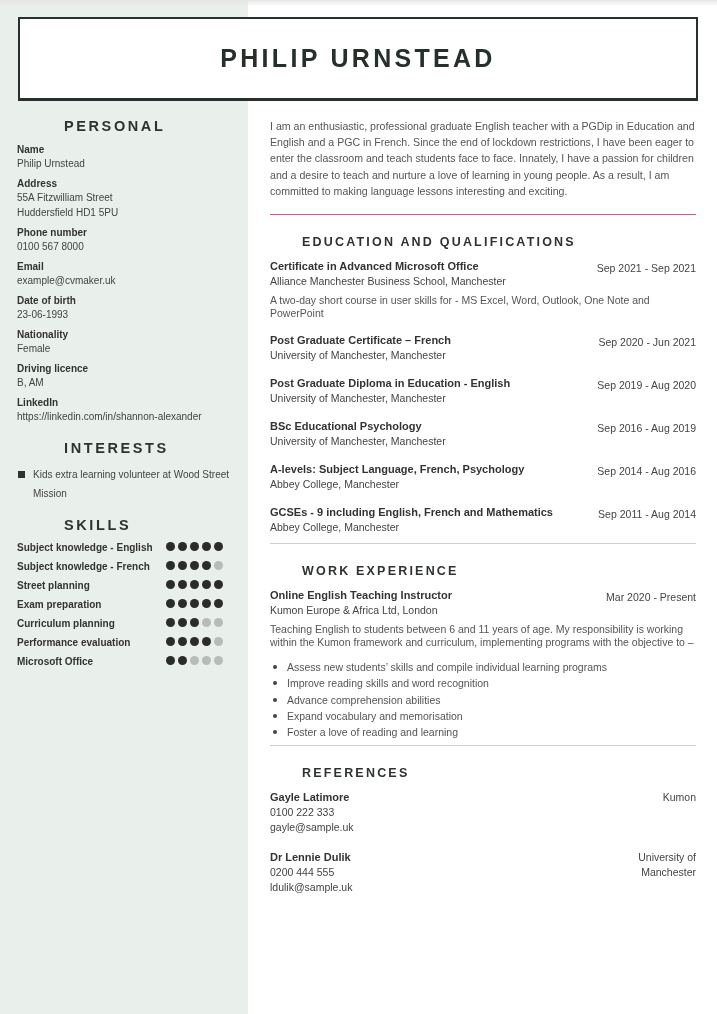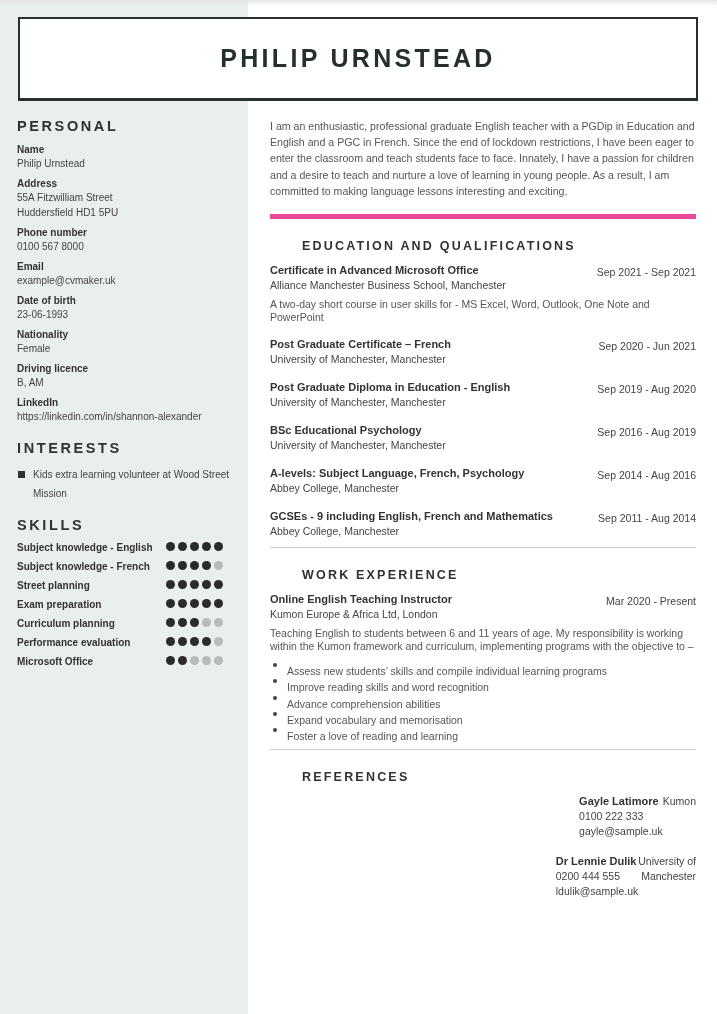--- a/index.html
+++ b/index.html
@@ -31,52 +31,53 @@
     font-size: 25px; font-weight: bold; letter-spacing: 3.3px;
     color: #26302a;
   }
   
   .sidebar {
     position: absolute; left: 17px; top: 118px; width: 222px;
   }
   .side-h {
     font-size: 14.5px; font-weight: bold; letter-spacing: 2.6px; color: #2e332f;
     margin-bottom: 9px;
+    margin-left: 47px;
   }
   .p-item { margin-bottom: 6px; }
   .p-label { font-size: 10px; font-weight: bold; color: #333; line-height: 13px; }
   .p-value { font-size: 10px; color: #444; line-height: 15px; }
   .interests { margin-top: 16px; }
   .int-item { display: flex; font-size: 10px; line-height: 19px; color: #444; }
   .int-bullet { width: 7px; height: 7px; background: #2e332f; margin: 6px 8px 0 1px; flex: none; }
   .skills { margin-top: 14px; }
   .skill-row { display: flex; align-items: flex-start; justify-content: space-between; height: 19px; }
   .skill-name { font-size: 10px; font-weight: bold; color: #333; }
   .dots { display: flex; gap: 3px; margin-right: 16px; }
   .dot { width: 9px; height: 9px; border-radius: 50%; background: #2b2b2b; }
   .dot.off { background: #b8bcb8; }
   
   .main { position: absolute; left: 270px; top: 118px; width: 426px; }
-  .summary { font-size: 10.6px; line-height: 16.2px; color: #555; padding-bottom: 15px; border-bottom: 5px solid #ec4899; }
+  .summary { font-size: 10.6px; line-height: 16.2px; color: #555; padding-bottom: 15px; border-bottom: 1px solid #ec4899; }
   .main-h {
     font-size: 12.5px; font-weight: bold; letter-spacing: 2.2px; color: #2e332f;
     margin: 20px 0 10px;
     padding-left: 32px;
   }
   .entry { margin-bottom: 13px; }
   .entry-top { display: flex; justify-content: space-between; align-items: flex-end; }
   .entry-title { font-size: 11px; font-weight: bold; color: #333; line-height: 15px; }
   .entry-date { font-size: 10.5px; color: #444; }
   .entry-sub { font-size: 10.5px; color: #444; line-height: 15px; }
   .entry-desc { font-size: 10.5px; color: #555; line-height: 13px; margin-top: 5px; }
   .section-end { border-bottom: 1px solid #d0d0d0; }
   .bullets { list-style: none; margin-top: 10px; padding-bottom: 2px; }
-  .bullets li { font-size: 10.5px; color: #555; line-height: 16.3px; display: flex; }
+  .bullets li { font-size: 10.5px; color: #555; line-height: 16.3px; display: flex; align-items: center; }
   .bullets li .b { width: 4px; height: 4px; border-radius: 50%; background: #444; margin: 0 10px 0 3px; flex: none; }
-  .ref { display: flex; justify-content: flex-end; margin-bottom: 14px; }
+  .ref { display: flex; justify-content: space-between; margin-bottom: 14px; }
   .ref-name { font-size: 11px; font-weight: bold; color: #333; line-height: 15px; }
   .ref-line { font-size: 10.5px; color: #444; line-height: 15.5px; }
   .ref-org { font-size: 10.5px; color: #444; line-height: 15.5px; text-align: right; white-space: pre-line; }
 </style>
 </head>
 <body>
 
 <div class="topshade"></div>
 <div class="sidebar-bg"></div>
 

